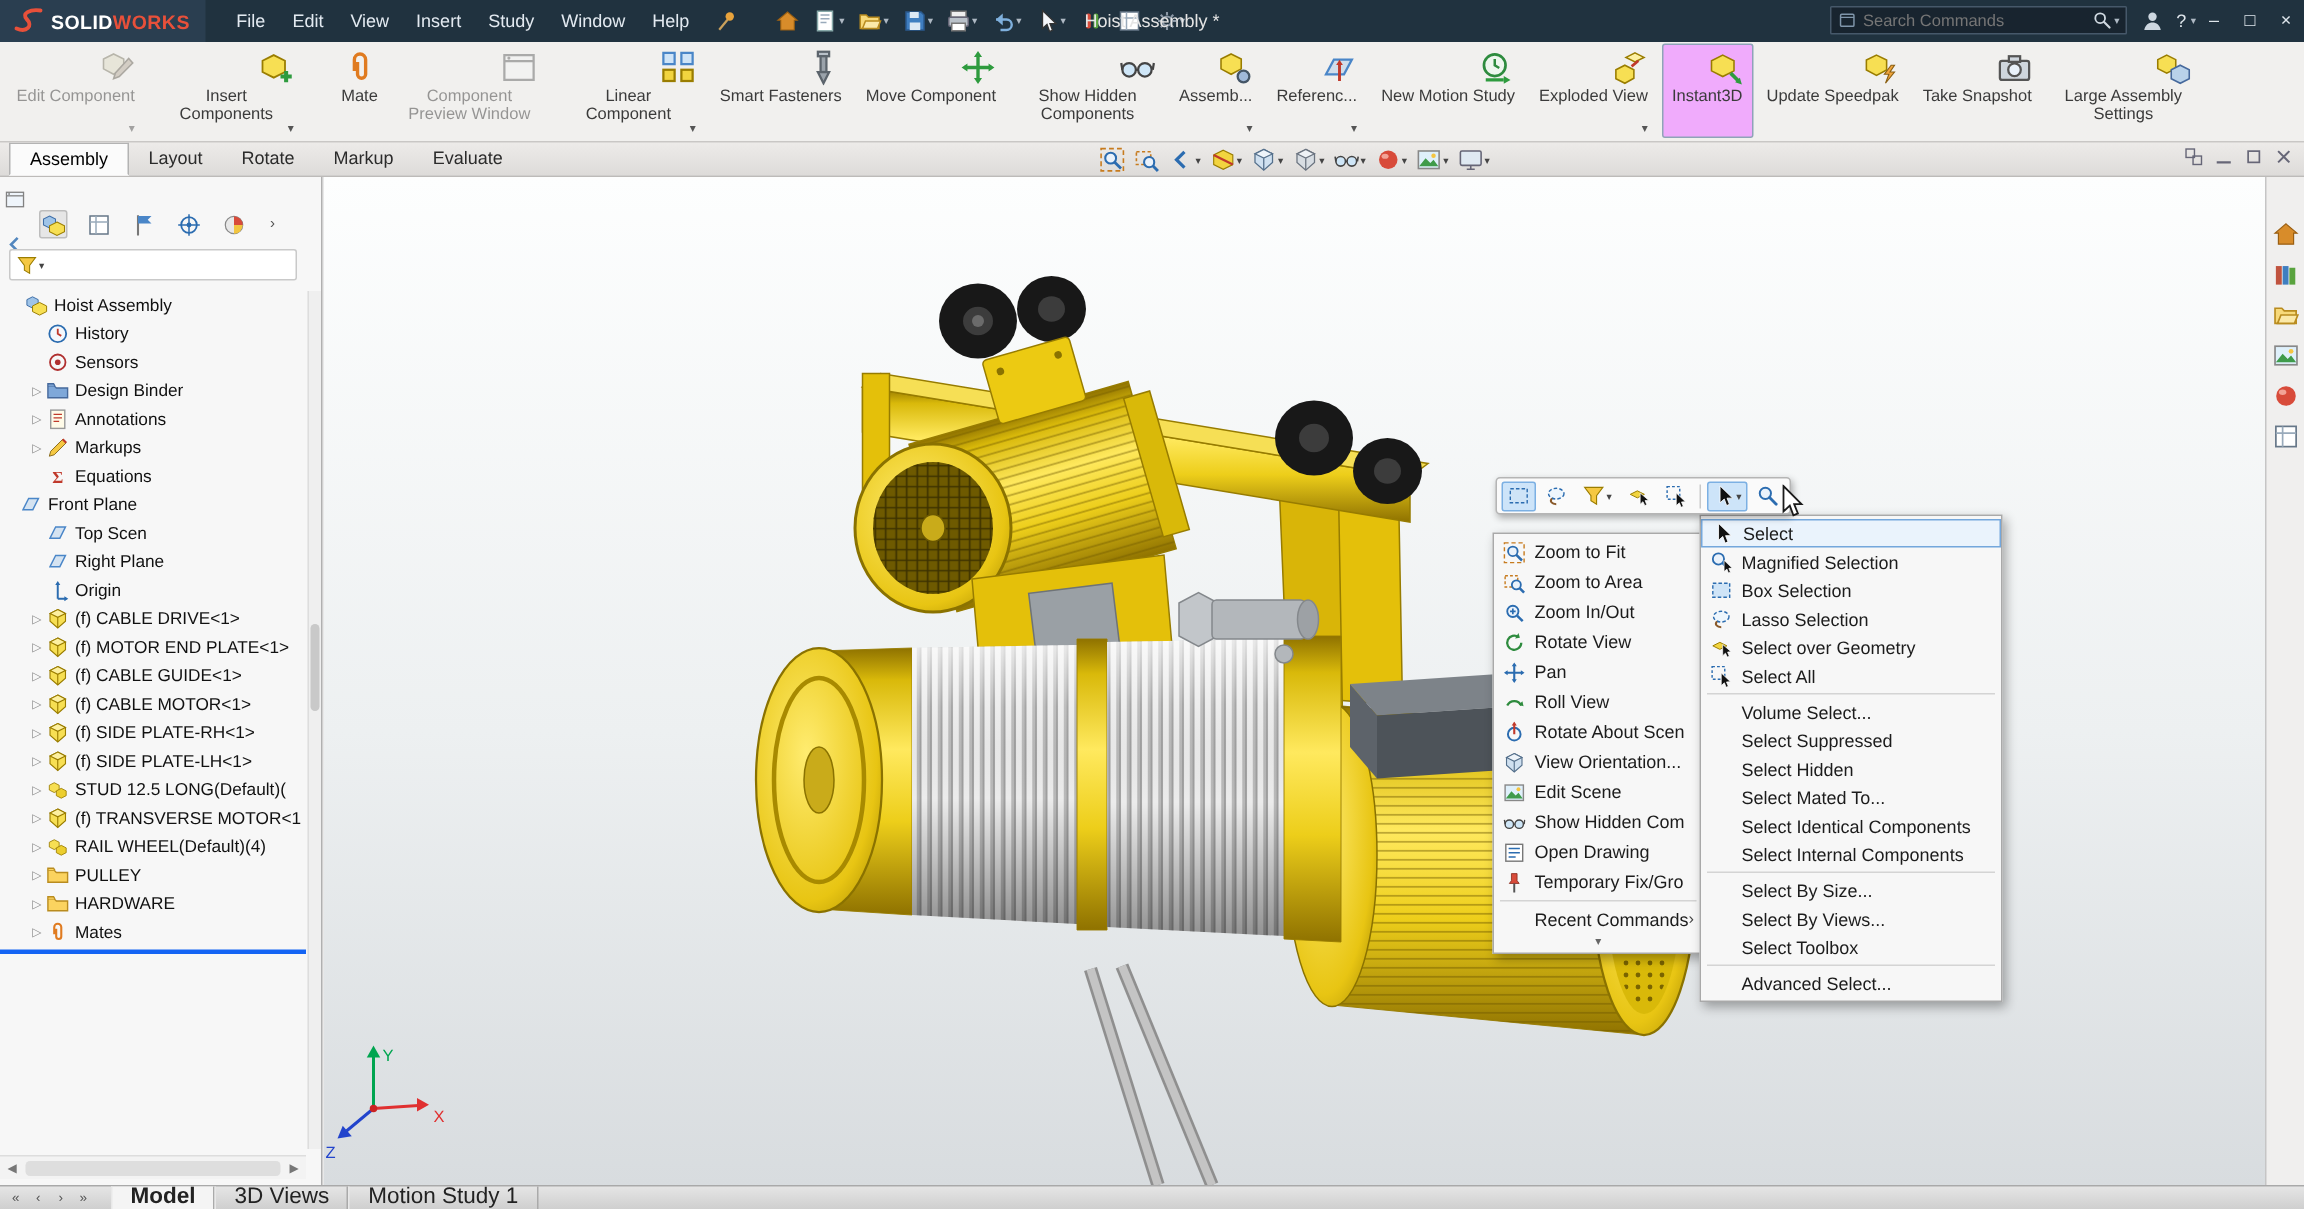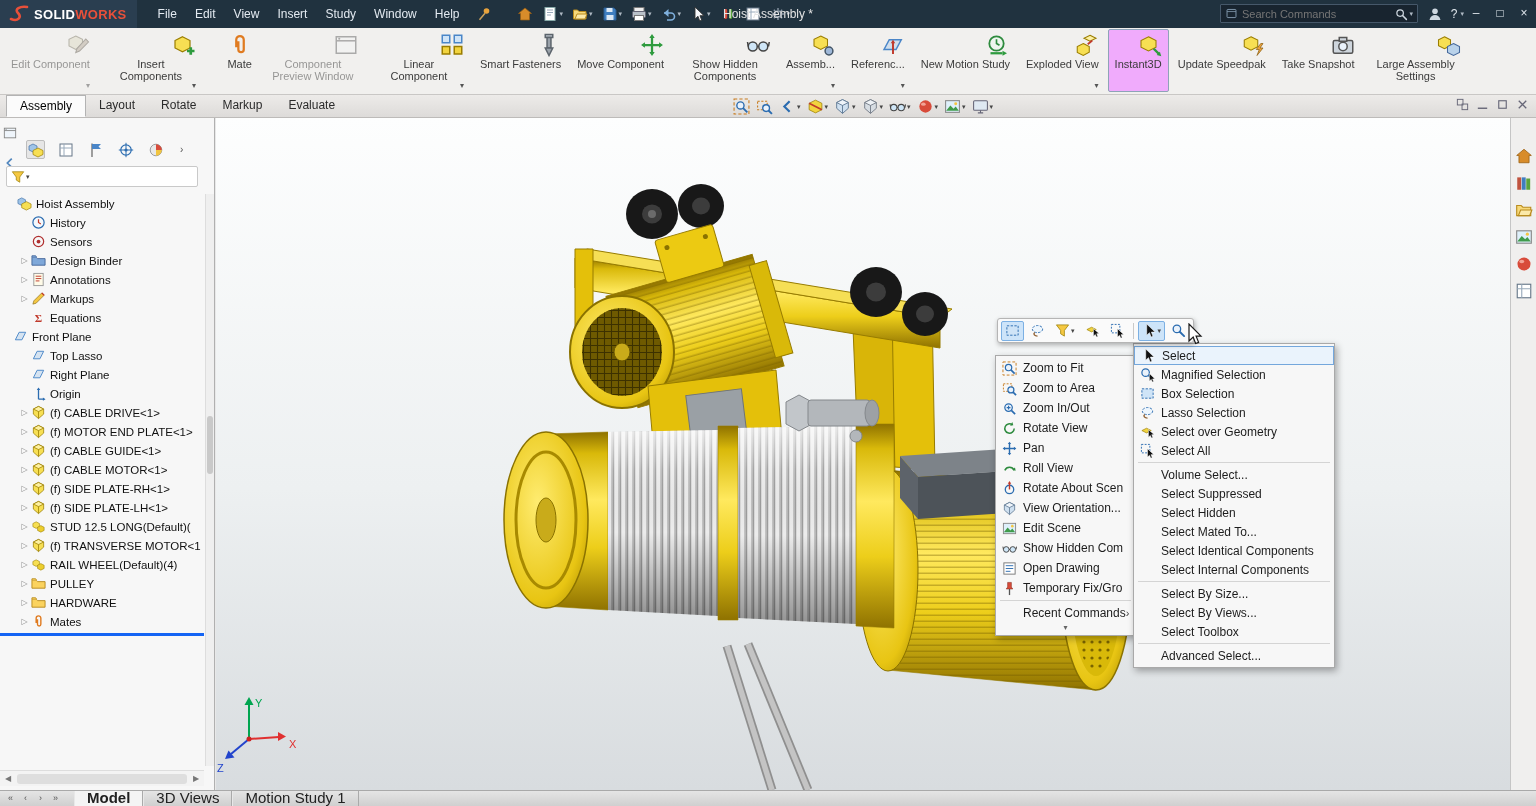--- a/index.html
+++ b/index.html
@@ -628,21 +628,21 @@
             </span>
             <span class="tlabel">Front Plane</span>
           </div>
           <div class="trow" style="padding-left: 18px;">
             <span class="texp"></span>
             <span class="icon">
               <svg viewBox="0 0 16 16" width="100%" height="100%">
                 <path d="M2.5 11.5L6.5 3.5h7l-4 8z" fill="rgba(150,190,230,.35)" stroke="#4a86c8"></path>
               </svg>
             </span>
-            <span class="tlabel">Top Lasso</span>
+            <span class="tlabel">Top Scen</span>
           </div>
           <div class="trow" style="padding-left: 18px;">
             <span class="texp"></span>
             <span class="icon">
               <svg viewBox="0 0 16 16" width="100%" height="100%">
                 <path d="M2.5 11.5L6.5 3.5h7l-4 8z" fill="rgba(150,190,230,.35)" stroke="#4a86c8"></path>
               </svg>
             </span>
             <span class="tlabel">Right Plane</span>
           </div>

